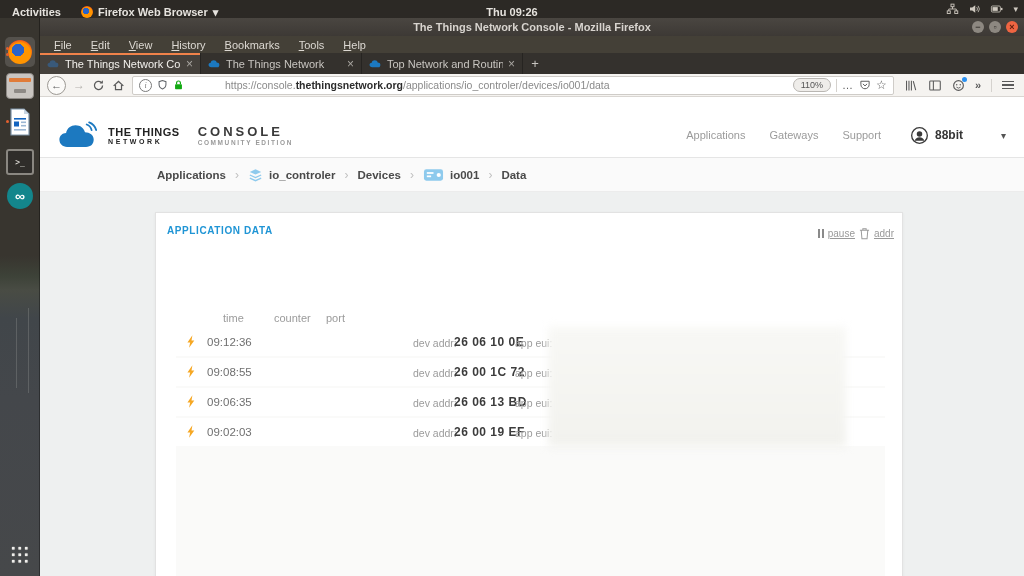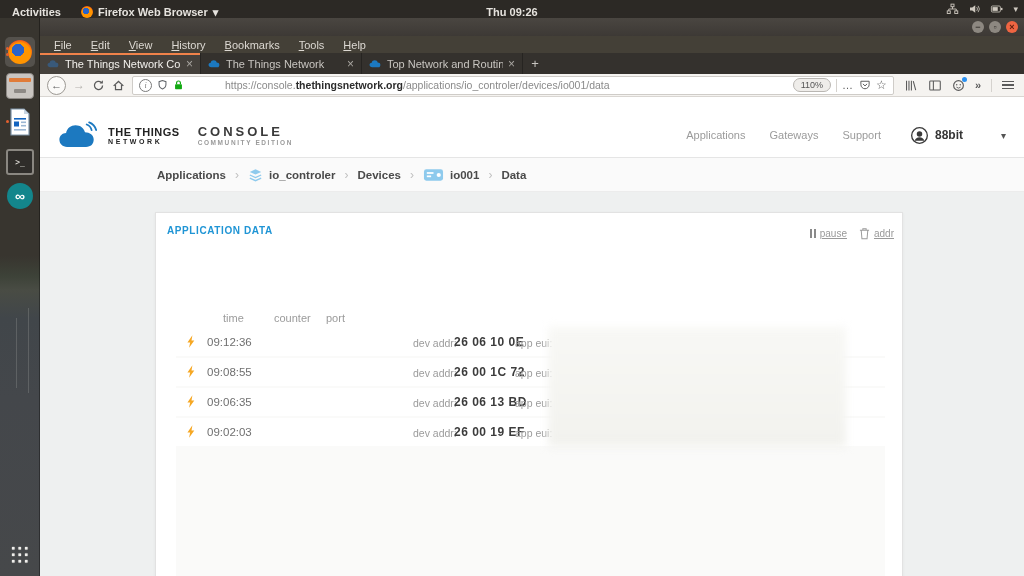--- a/index.html
+++ b/index.html
@@ -105,21 +105,21 @@
   .breadcrumb{height:33px;background:#fafafa;border-bottom:1px solid #ececec;display:flex;align-items:center;
     padding-left:117px;font-size:11.5px;color:#4a4a4a;font-weight:bold;gap:9px;}
   .bc-sep{color:#c0c0c0;font-weight:normal;font-size:12px;}
   .bc-item{display:flex;align-items:center;gap:6px;}
 
   .page{position:relative;height:386px;background:#eef0f0;overflow:hidden;}
   .card{position:absolute;left:115px;top:20px;width:746px;height:380px;background:#fff;
     border:1px solid #e2e2e2;box-shadow:0 1px 3px rgba(0,0,0,.05);}
   .card-title{position:absolute;left:11px;top:12px;font-size:10px;font-weight:bold;color:#2095d5;
     letter-spacing:.6px;}
-  .card-actions{position:absolute;right:8px;top:14px;display:flex;align-items:center;gap:12px;
+  .card-actions{position:absolute;right:8px;top:14px;display:flex;align-items:center;gap:4px;
     font-size:10px;color:#999;}
   .act{display:flex;align-items:center;gap:4px;}
   .act .lbl{text-decoration:underline;}
   .pause-ico{display:flex;gap:2px;}
   .pause-ico i{display:block;width:2px;height:9px;background:#8a8a8a;}
 
   .filters{position:absolute;left:18px;top:59px;display:flex;align-items:center;}
   .filters .flabel{font-size:12px;font-weight:bold;color:#4f4f4f;width:41px;margin-top:9px;}
   .fgroup{display:flex;border:1px solid #d9d9d9;border-radius:3px;overflow:hidden;background:#fff;}
   .fbtn{height:25px;display:flex;align-items:center;padding:0 13px;font-size:11px;
@@ -211,20 +211,21 @@
       <span class="ard-icon">
           <span>∞</span>
         </span>
     </div>
     <div class="showapps"></div>
   </div>
 
   <div class="window">
 
     <div class="titlebar">
+      <span>The Things Network Console - Mozilla Firefox</span>
       <span class="winctl">
         <span class="wbtn">−</span>
         <span class="wbtn">▫</span>
         <span class="wbtn close">×</span>
       </span>
     </div>
 
     <div class="menubar">
       <span>File</span>
       <span>Edit</span>

